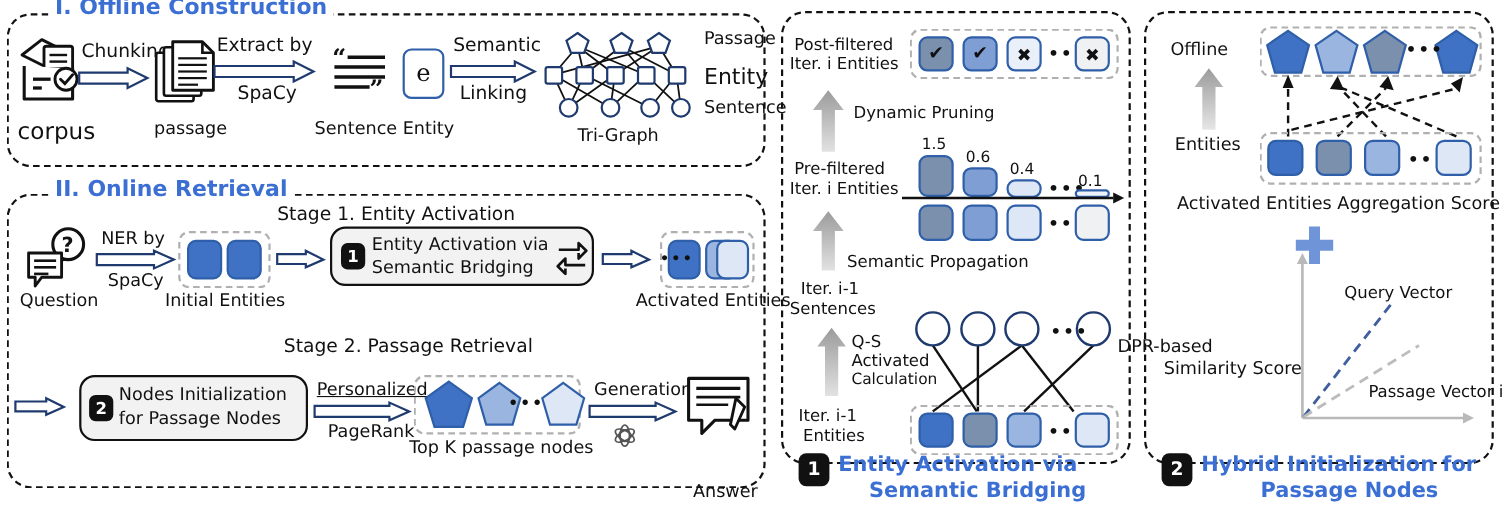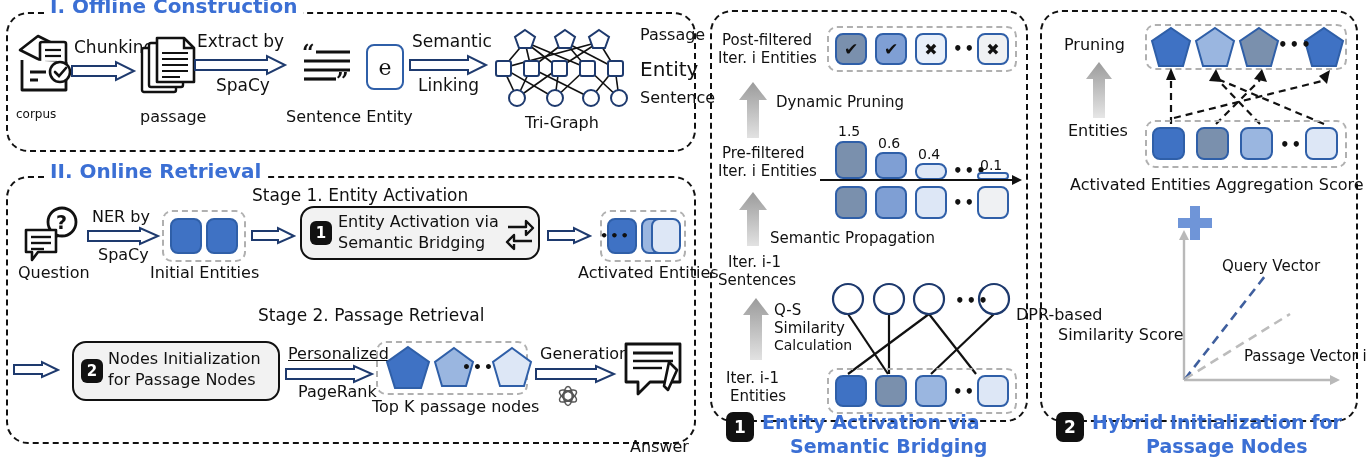--- a/index.html
+++ b/index.html
@@ -32,21 +32,21 @@
   <rect x="24" y="10" width="26" height="34" rx="2" fill="#fff" stroke="#111" stroke-width="2.6"></rect>
   <line x1="29" y1="18" x2="45" y2="18" stroke="#111" stroke-width="2.2"></line>
   <line x1="29" y1="24" x2="45" y2="24" stroke="#111" stroke-width="2.2"></line>
   <line x1="29" y1="30" x2="41" y2="30" stroke="#111" stroke-width="2.2"></line>
   <path d="M6 28 L6 58 L50 58 L50 30" fill="#fff" stroke="#111" stroke-width="2.8" stroke-linejoin="round"></path>
   <line x1="14" y1="40" x2="30" y2="40" stroke="#111" stroke-width="3"></line>
   <line x1="14" y1="48" x2="22" y2="48" stroke="#111" stroke-width="3"></line>
   <circle cx="44" cy="40" r="10" fill="#fff" stroke="#111" stroke-width="2.6"></circle>
   <path d="M39 40 L43 44 L50 36" fill="none" stroke="#111" stroke-width="2.6" stroke-linecap="round"></path>
 </svg>
-<div class="lbl" style="left:16px;top:108px;font-size:12px;text-align:center;">corpus</div>
+<div class="lbl" style="left:16px;top:108px;font-size:21px;text-align:center;">corpus</div>
 
 <div class="lbl" style="left:74px;top:38px;font-size:17px;">Chunking</div>
 <svg style="left:72px;top:62px;" width="64" height="22">
   <path d="M0 4 L44 4 L44 0 L62 9 L44 18 L44 14 L0 14 Z" fill="#fff" stroke="#1e3a6e" stroke-width="2"></path>
 </svg>
 
 <svg style="left:140px;top:36px;" width="62" height="62" viewBox="0 0 62 62">
   <rect x="2" y="12" width="34" height="44" rx="2" fill="#fff" stroke="#111" stroke-width="2.4"></rect>
   <rect x="9" y="7" width="34" height="44" rx="2" fill="#fff" stroke="#111" stroke-width="2.4"></rect>
   <path d="M17 2 L44 2 L54 12 L54 46 L17 46 Z" fill="#fff" stroke="#111" stroke-width="2.6" stroke-linejoin="round"></path>
@@ -304,21 +304,21 @@
 <svg style="left:742px;top:298px;" width="28" height="62">
   <defs>
       <linearGradient id="g3" x1="0" y1="1" x2="0" y2="0">
     <stop offset="0" stop-color="#e2e2e2"></stop>
         <stop offset="1" stop-color="#9b9b9b"></stop>
       </linearGradient>
     </defs>
   <path d="M14 0 L27 17 L20 17 L20 62 L8 62 L8 17 L1 17 Z" fill="url(#g3)"></path>
 </svg>
 <div class="lbl" style="left:774px;top:302px;font-size:15px;">Q-S</div>
-<div class="lbl" style="left:774px;top:320px;font-size:15px;">Similarity</div>
+<div class="lbl" style="left:774px;top:320px;font-size:15px;">Activated</div>
 <div class="lbl" style="left:774px;top:338px;font-size:14px;">Calculation</div>
 
 <svg style="left:826px;top:282px;" width="190" height="100">
   <g stroke="#111" stroke-width="2.2" fill="none">
     <line x1="22" y1="32" x2="62" y2="92"></line>
     <line x1="63" y1="32" x2="63" y2="92"></line>
     <line x1="103" y1="32" x2="22" y2="92"></line>
     <line x1="103" y1="32" x2="150" y2="92"></line>
     <line x1="168" y1="32" x2="105" y2="92"></line>
   </g>
@@ -340,21 +340,21 @@
 
 <div class="lbl" style="left:726px;top:370px;font-size:15px;">Iter. i-1</div>
 <div class="lbl" style="left:730px;top:388px;font-size:15px;">Entities</div>
 
 <div class="numbadge" style="left:726px;top:412px;width:28px;height:30px;font-size:17px;border-radius:7px;">1</div>
 <div class="lbl blue-title t-c" style="left:762px;top:412px;font-size:19px;">Entity Activation via</div>
 <div class="lbl blue-title t-c" style="left:790px;top:436px;font-size:19px;">Semantic Bridging</div>
 
 <div class="dashbox" style="left:1040px;top:10px;width:318px;height:412px;"></div>
 
-<div class="lbl" style="left:1064px;top:36px;font-size:16px;">Pruning</div>
+<div class="lbl" style="left:1064px;top:36px;font-size:16px;">Offline</div>
 <div class="lbl" style="left:1068px;top:122px;font-size:16px;">Entities</div>
 
 <svg style="left:1085px;top:62px;" width="28" height="56">
   <defs>
       <linearGradient id="g4" x1="0" y1="1" x2="0" y2="0">
     <stop offset="0" stop-color="#e6e6e6"></stop>
         <stop offset="1" stop-color="#9b9b9b"></stop>
       </linearGradient>
     </defs>
   <path d="M14 0 L27 17 L20 17 L20 56 L8 56 L8 17 L1 17 Z" fill="url(#g4)"></path>

